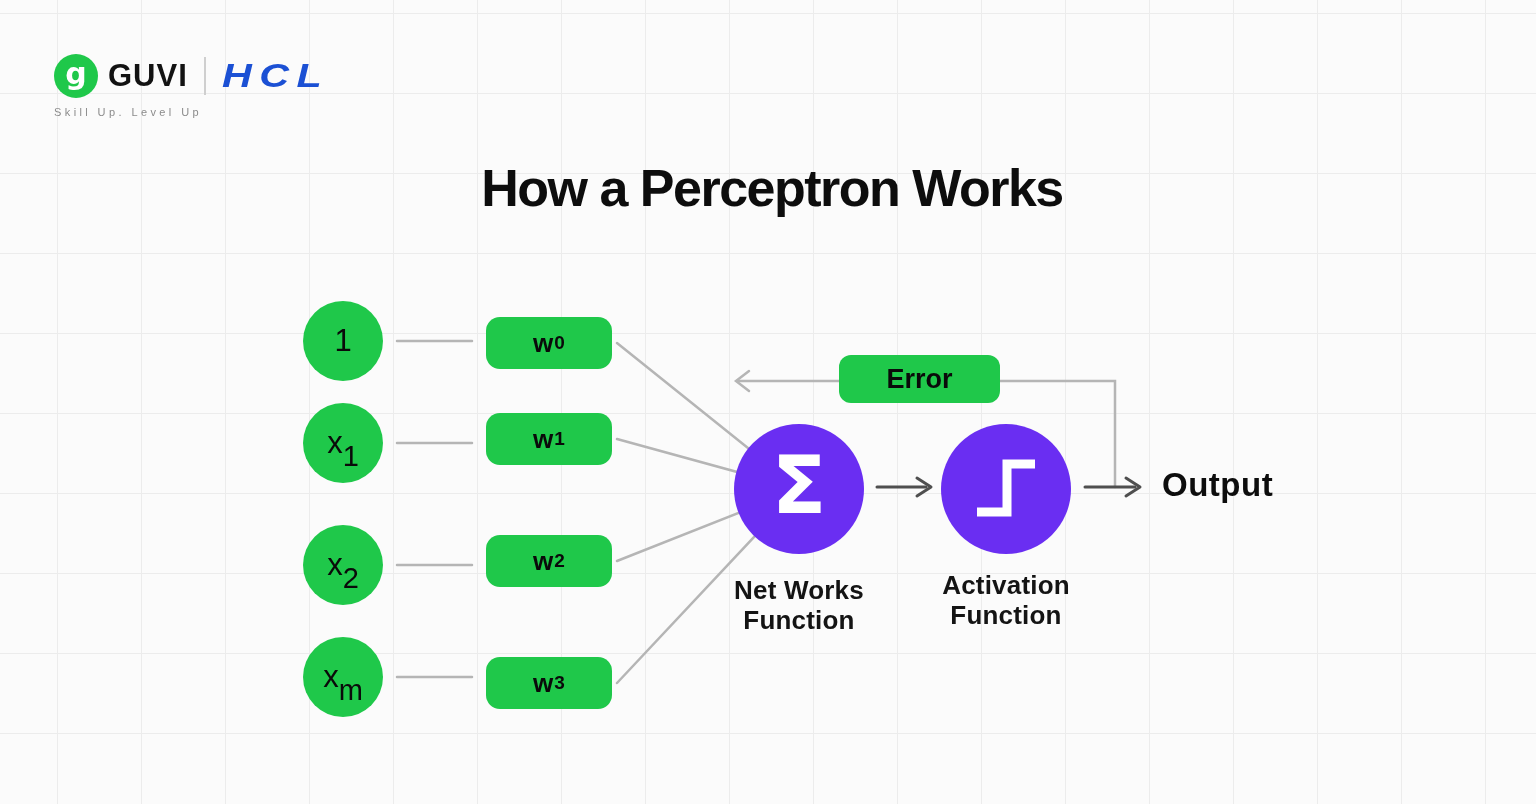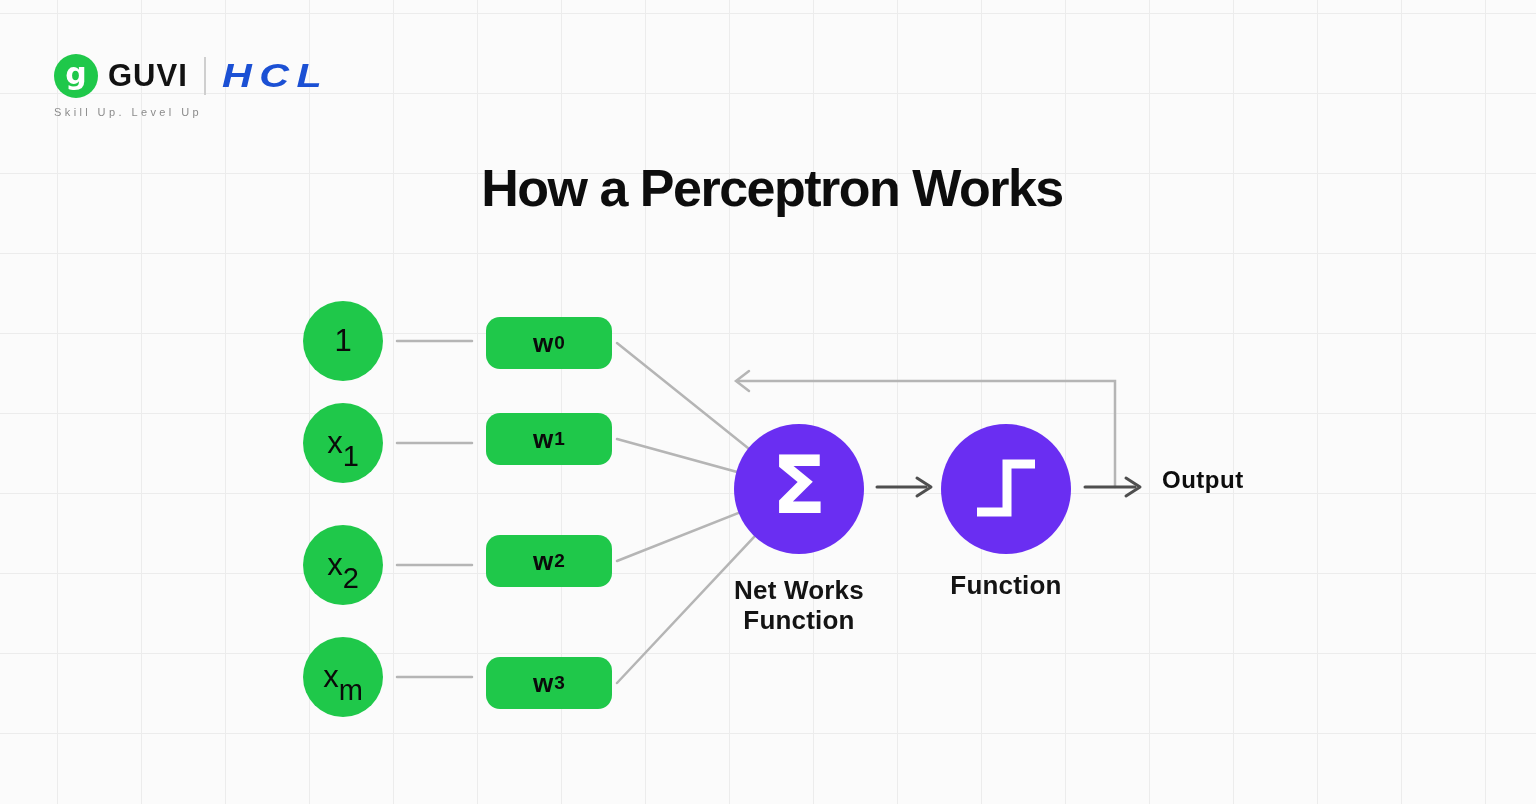--- a/index.html
+++ b/index.html
@@ -75,21 +75,21 @@
   .node-label{
     position:absolute;text-align:center;color:var(--text_dark);
     font-size:26px;font-weight:600;line-height:30px;letter-spacing:0.2px;
   }
   .error-box{
     position:absolute;left:839px;top:355px;width:161px;height:48px;
     border-radius:12px;background:var(--green);display:flex;align-items:center;
     justify-content:center;color:#0a0a0a;font-size:27px;font-weight:600;
   }
   .output-label{
-    position:absolute;left:1162px;top:466px;font-size:24px;font-weight:600;
+    position:absolute;left:1162px;top:466px;font-size:33px;font-weight:600;
     color:#0d0d0d;letter-spacing:0.5px;
   }
 </style>
 </head>
 <body>
 
 <div class="canvas">
 
   <div class="logo">
     <div class="logo-row">
@@ -154,33 +154,37 @@
   </div>
   <div class="wbox" style="left:486px;top:535px;">
     <span>w</span>
       <span class="sub">2</span>
   </div>
   <div class="wbox" style="left:486px;top:657px;">
     <span>w</span>
       <span class="sub">3</span>
   </div>
 
+  <div class="error-box">
+    <span>Error</span>
+  </div>
 
   <div class="big-node" style="left:734px;top:424px;">
     <span class="sigma">Σ</span>
   </div>
   <div class="node-label" style="left:689px;top:575px;width:220px;">
     <div>Net Works</div>
     <div>Function</div>
   </div>
 
   <div class="big-node" style="left:941px;top:424px;">
     <svg width="130" height="130" viewBox="0 0 130 130">
       <path d="M36 88 H66 V40 H94" fill="none" stroke="#ffffff" stroke-width="9"></path>
     </svg>
   </div>
   <div class="node-label" style="left:896px;top:570px;width:220px;">
+    <div>Activation</div>
     <div>Function</div>
   </div>
 
   <div class="output-label">Output</div>
 
 </div>
 
 </body></html>

